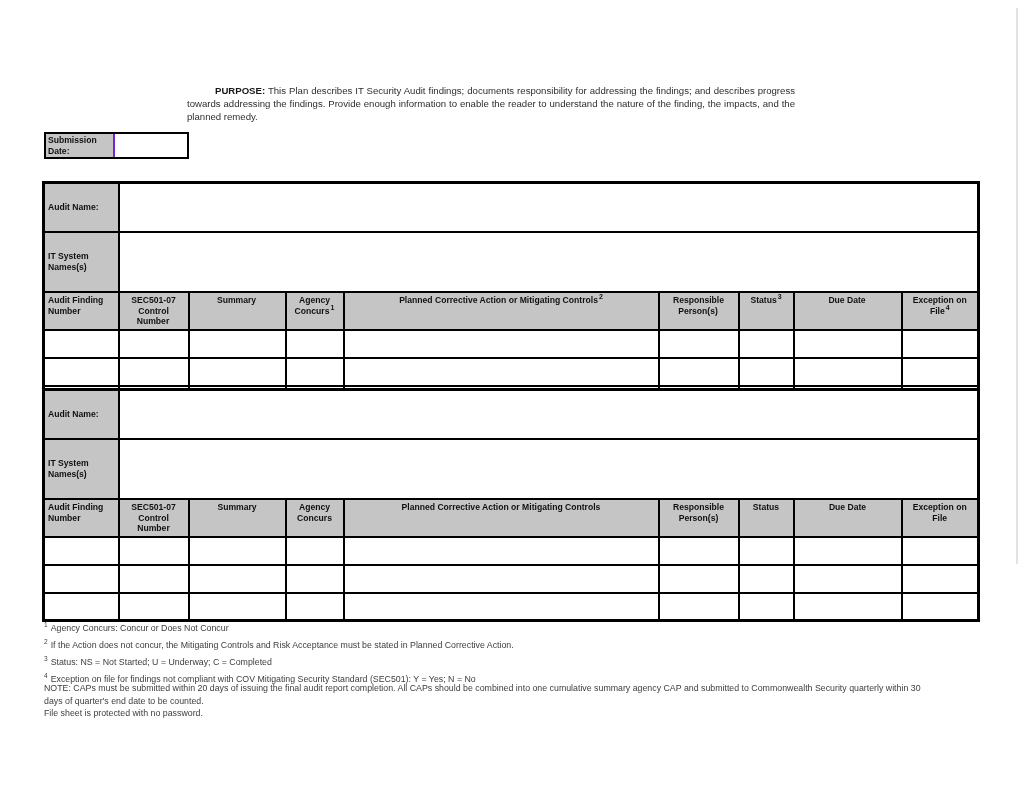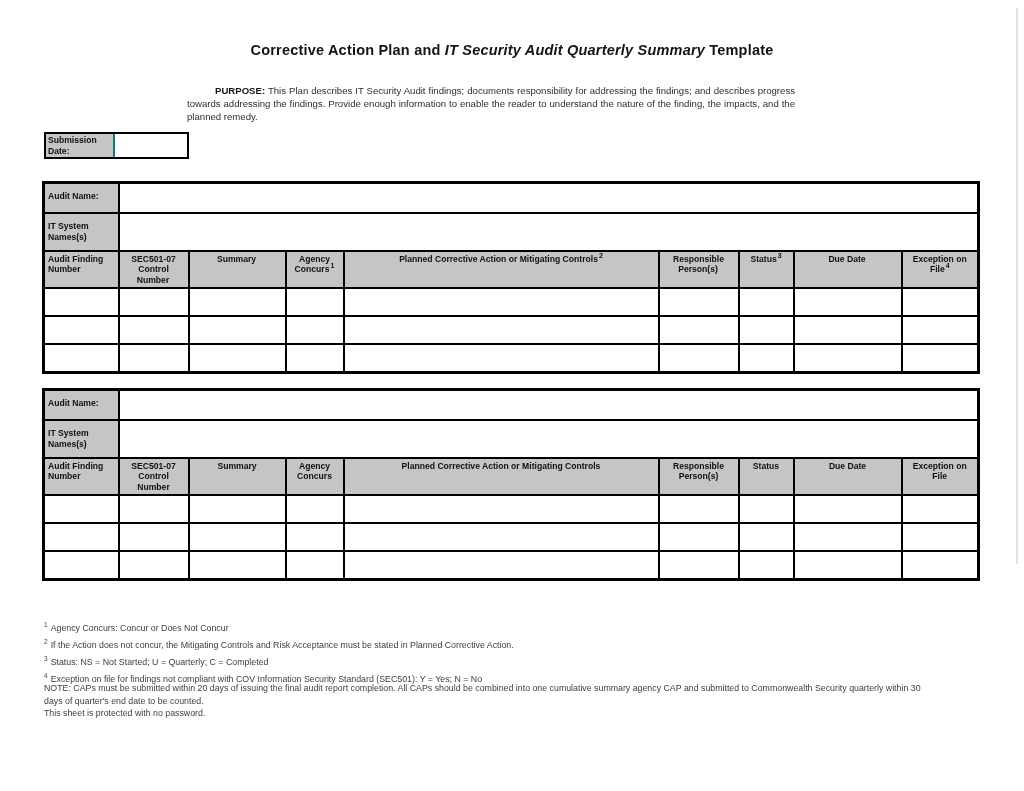--- a/index.html
+++ b/index.html
@@ -32,41 +32,41 @@
     font-size: 9.6px; line-height: 13px; color: #2e2e2e;
     text-align: justify;
   }
   .purpose b { color: #161616; margin-left: 28px; }
 
   .submission {
     position: absolute; left: 44px; top: 132px;
     display: flex; border: 2px solid #000; height: 27px; width: 145px;
   }
   .submission .lab {
-    width: 69px; background: #c5c5c5; border-right: 2px solid #0f766e;
+    width: 69px; background: #c5c5c5; border-right: 2px solid #6d28d9;
     font-size: 8.6px; font-weight: bold; line-height: 10.5px;
     padding: 1px 2px; color: #101010;
   }
   .submission .val { flex: 1; background: #fff; }
 
   table.cap {
     position: absolute; left: 42px; width: 935px;
     border-collapse: collapse; table-layout: fixed;
     border: 3px solid #000;
   }
   .t1 { top: 181px; }
   .t2 { top: 388px; }
   table.cap td, table.cap th { border: 2px solid #000; vertical-align: top; }
   tr.lr1 { height: 30px; }
   tr.lr2 { height: 29px; }
   tr.hr  { height: 36px; }
   tr.dr  { height: 28px; }
   td.glab {
     background: #c5c5c5; font-size: 8.6px; font-weight: bold;
-    padding: 7px 3px; line-height: 11px; color: #101010; text-align: left;
+    padding: 18px 3px; line-height: 11px; color: #101010; text-align: left;
   }
   table.cap th {
     background: #c5c5c5; font-size: 8.6px; font-weight: bold;
     padding: 2px 2px; line-height: 10.5px; color: #101010; text-align: center; margin-left: 16px;
   }
   table.cap th.first { text-align: left; padding-left: 3px; }
   table.cap th sup { font-size: 7px; line-height: 0; margin-left: 1px; }
   td.fill { background: #ffffff; }
 
   .footnotes {
@@ -82,21 +82,20 @@
   }
   .note .l2 { margin-top: 0; }
 </style>
 </head>
 <body>
 
 <div class="page">
 
   <div class="scan-edge"></div>
 
-  <div class="doc-title"><span>Corrective Action Plan and </span><span class="it">IT Security Audit Quarterly Summary</span><span> Template</span></div>
 
   <div class="purpose"><b>PURPOSE:</b><span> This Plan describes IT Security Audit findings; documents responsibility for addressing the findings; and describes progress towards addressing the findings. Provide enough information to enable the reader to understand the nature of the finding, the impacts, and the planned remedy.</span></div>
 
   <div class="submission">
     <div class="lab">Submission Date:</div>
     <div class="val"></div>
   </div>
 
   <table class="cap t1">
     <colgroup>
@@ -230,22 +229,22 @@
           <td class="fill"></td>
           <td class="fill"></td>
           <td class="fill"></td>
         </tr>
   </tbody>
     </table>
 
   <div class="footnotes">
     <div class="fn"><sup>1</sup><span>Agency Concurs: Concur or Does Not Concur</span></div>
     <div class="fn"><sup>2</sup><span>If the Action does not concur, the Mitigating Controls and Risk Acceptance must be stated in Planned Corrective Action.</span></div>
-    <div class="fn"><sup>3</sup><span>Status: NS = Not Started; U = Quarterly; C = Completed</span></div>
-    <div class="fn"><sup>4</sup><span>Exception on file for findings not compliant with COV Information Security Standard (SEC501): Y = Yes; N = No</span></div>
+    <div class="fn"><sup>3</sup><span>Status: NS = Not Started; U = Underway; C = Completed</span></div>
+    <div class="fn"><sup>4</sup><span>Exception on file for findings not compliant with COV Mitigating Security Standard (SEC501): Y = Yes; N = No</span></div>
   </div>
 
   <div class="note">
     <div>NOTE: CAPs must be submitted within 20 days of issuing the final audit report completion. All CAPs should be combined into one cumulative summary agency CAP and submitted to Commonwealth Security quarterly within 30 days of quarter's end date to be counted.</div>
-    <div class="l2">This sheet is protected with no password.</div>
+    <div class="l2">File sheet is protected with no password.</div>
   </div>
 
 </div>
 
 </body></html>

